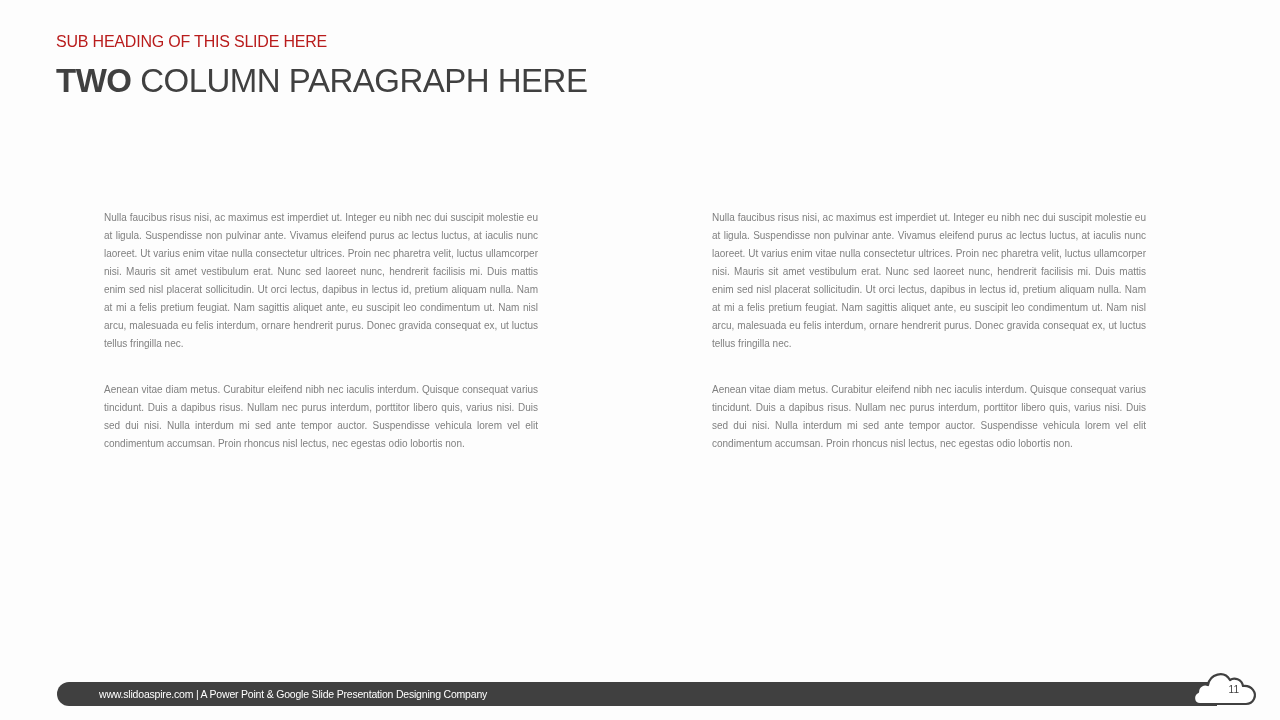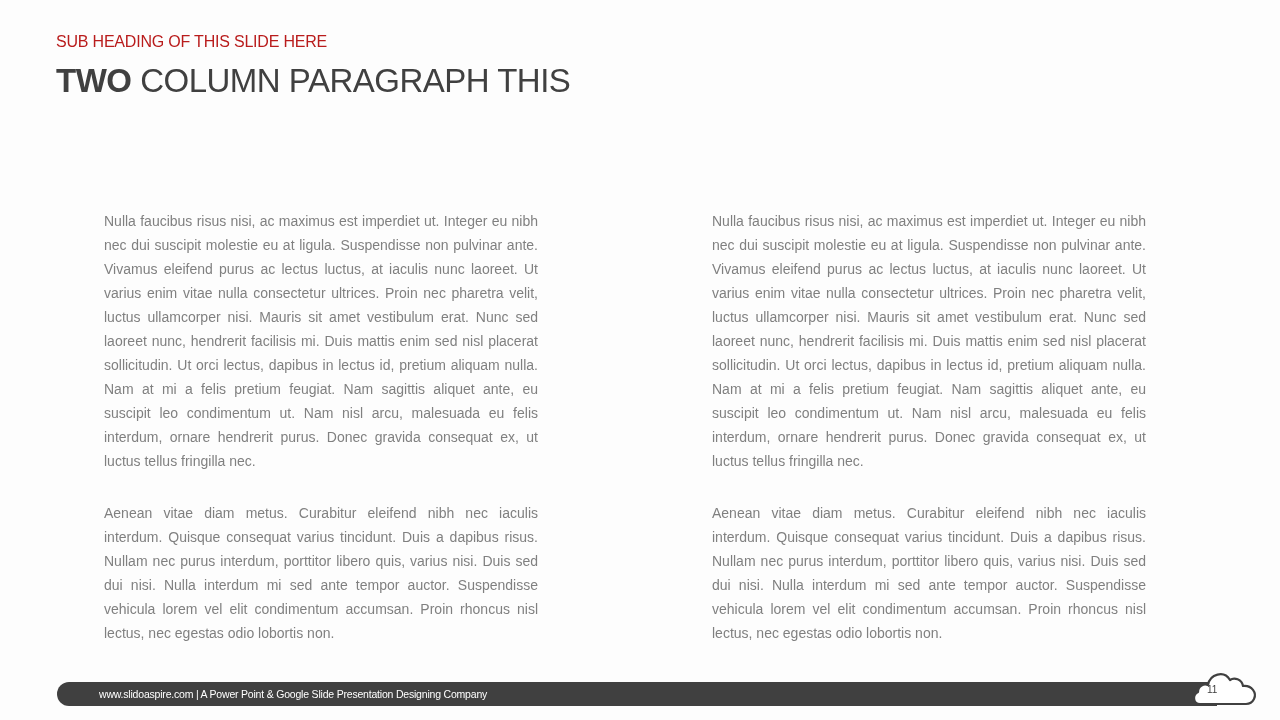--- a/index.html
+++ b/index.html
@@ -16,46 +16,46 @@
   }
   .title .bold { font-weight: bold; }
 
   .column { position: absolute; top: 209px; width: 434px; }
   .column.left { left: 104px; }
   .column.right { left: 712px; }
   .col-title {
     font-size: 18.5px; color: #404040; margin-bottom: 12px; letter-spacing: -0.1px;
   }
   .col-para {
-    font-size: 14px; line-height: 24px; color: #808080;
+    font-size: 10px; line-height: 18px; color: #808080;
     text-align: justify; text-align-last: left;
   }
   .col-para + .col-para { margin-top: 28px; }
 
   .footer-bar {
     position: absolute; left: 57px; top: 682px; width: 1160px; height: 24px;
     background: #404040; border-radius: 12px 0 0 12px;
   }
   .footer-text {
     position: absolute; left: 99px; top: 688px;
     font-size: 10.5px; color: #ffffff; white-space: nowrap; letter-spacing: -0.2px;
   }
   .cloud {
     position: absolute; left: 1190px; top: 664px; width: 70px; height: 44px;
   }
   .page-number {
-    position: absolute; left: 1207px; top: 684px; width: 32px; text-align: left;
+    position: absolute; left: 1207px; top: 684px; width: 32px; text-align: right;
     font-size: 10px; color: #404040;
   }
 </style>
 </head>
 <body>
 
 <div class="subheading">SUB HEADING OF THIS SLIDE HERE</div>
-<div class="title"><span class="bold">TWO</span><span> COLUMN PARAGRAPH THIS</span></div>
+<div class="title"><span class="bold">TWO</span><span> COLUMN PARAGRAPH HERE</span></div>
 
 <div class="column left">
   <p class="col-para">Nulla faucibus risus nisi, ac maximus est imperdiet ut. Integer eu nibh nec dui suscipit molestie eu at ligula. Suspendisse non pulvinar ante. Vivamus eleifend purus ac lectus luctus, at iaculis nunc laoreet. Ut varius enim vitae nulla consectetur ultrices. Proin nec pharetra velit, luctus ullamcorper nisi. Mauris sit amet vestibulum erat. Nunc sed laoreet nunc, hendrerit facilisis mi. Duis mattis enim sed nisl placerat sollicitudin. Ut orci lectus, dapibus in lectus id, pretium aliquam nulla. Nam at mi a felis pretium feugiat. Nam sagittis aliquet ante, eu suscipit leo condimentum ut. Nam nisl arcu, malesuada eu felis interdum, ornare hendrerit purus. Donec gravida consequat ex, ut luctus tellus fringilla nec.</p>
   <p class="col-para">Aenean vitae diam metus. Curabitur eleifend nibh nec iaculis interdum. Quisque consequat varius tincidunt. Duis a dapibus risus. Nullam nec purus interdum, porttitor libero quis, varius nisi. Duis sed dui nisi. Nulla interdum mi sed ante tempor auctor. Suspendisse vehicula lorem vel elit condimentum accumsan. Proin rhoncus nisl lectus, nec egestas odio lobortis non.</p>
 </div>
 
 <div class="column right">
   <p class="col-para">Nulla faucibus risus nisi, ac maximus est imperdiet ut. Integer eu nibh nec dui suscipit molestie eu at ligula. Suspendisse non pulvinar ante. Vivamus eleifend purus ac lectus luctus, at iaculis nunc laoreet. Ut varius enim vitae nulla consectetur ultrices. Proin nec pharetra velit, luctus ullamcorper nisi. Mauris sit amet vestibulum erat. Nunc sed laoreet nunc, hendrerit facilisis mi. Duis mattis enim sed nisl placerat sollicitudin. Ut orci lectus, dapibus in lectus id, pretium aliquam nulla. Nam at mi a felis pretium feugiat. Nam sagittis aliquet ante, eu suscipit leo condimentum ut. Nam nisl arcu, malesuada eu felis interdum, ornare hendrerit purus. Donec gravida consequat ex, ut luctus tellus fringilla nec.</p>
   <p class="col-para">Aenean vitae diam metus. Curabitur eleifend nibh nec iaculis interdum. Quisque consequat varius tincidunt. Duis a dapibus risus. Nullam nec purus interdum, porttitor libero quis, varius nisi. Duis sed dui nisi. Nulla interdum mi sed ante tempor auctor. Suspendisse vehicula lorem vel elit condimentum accumsan. Proin rhoncus nisl lectus, nec egestas odio lobortis non.</p>
 </div>

